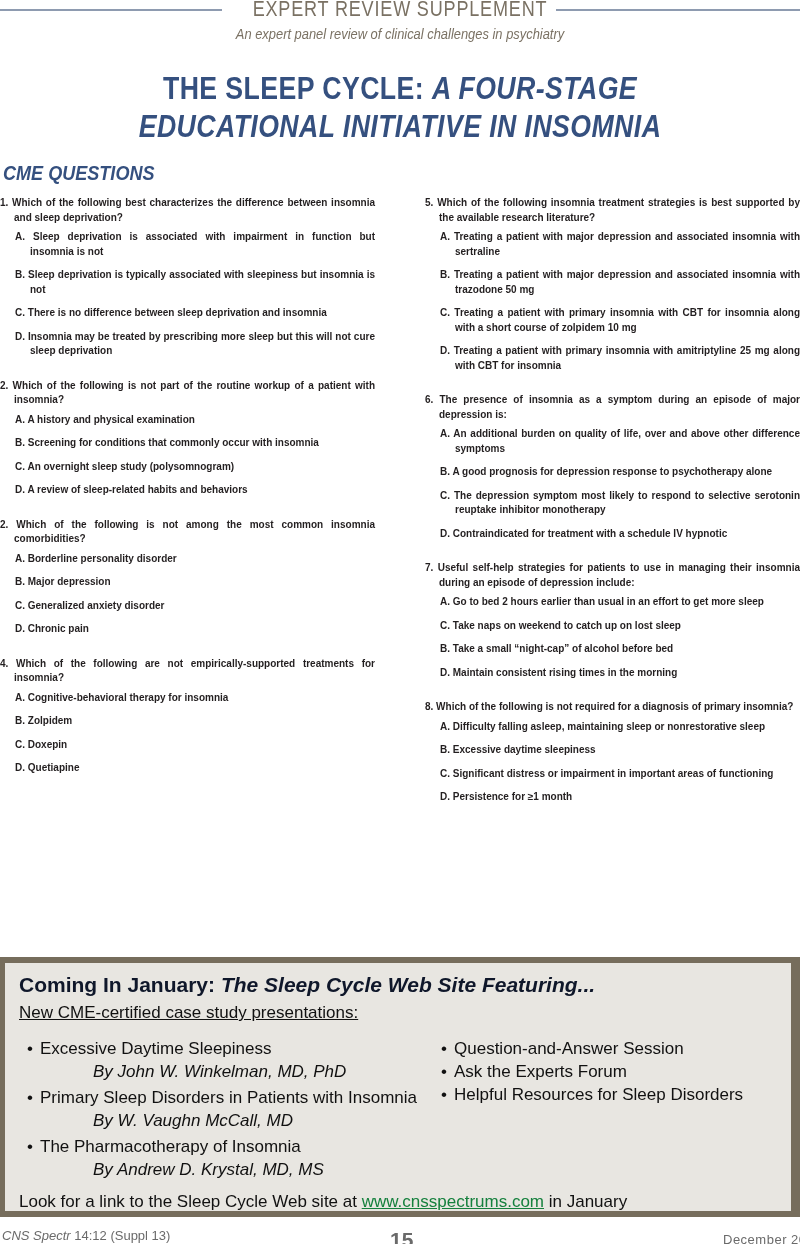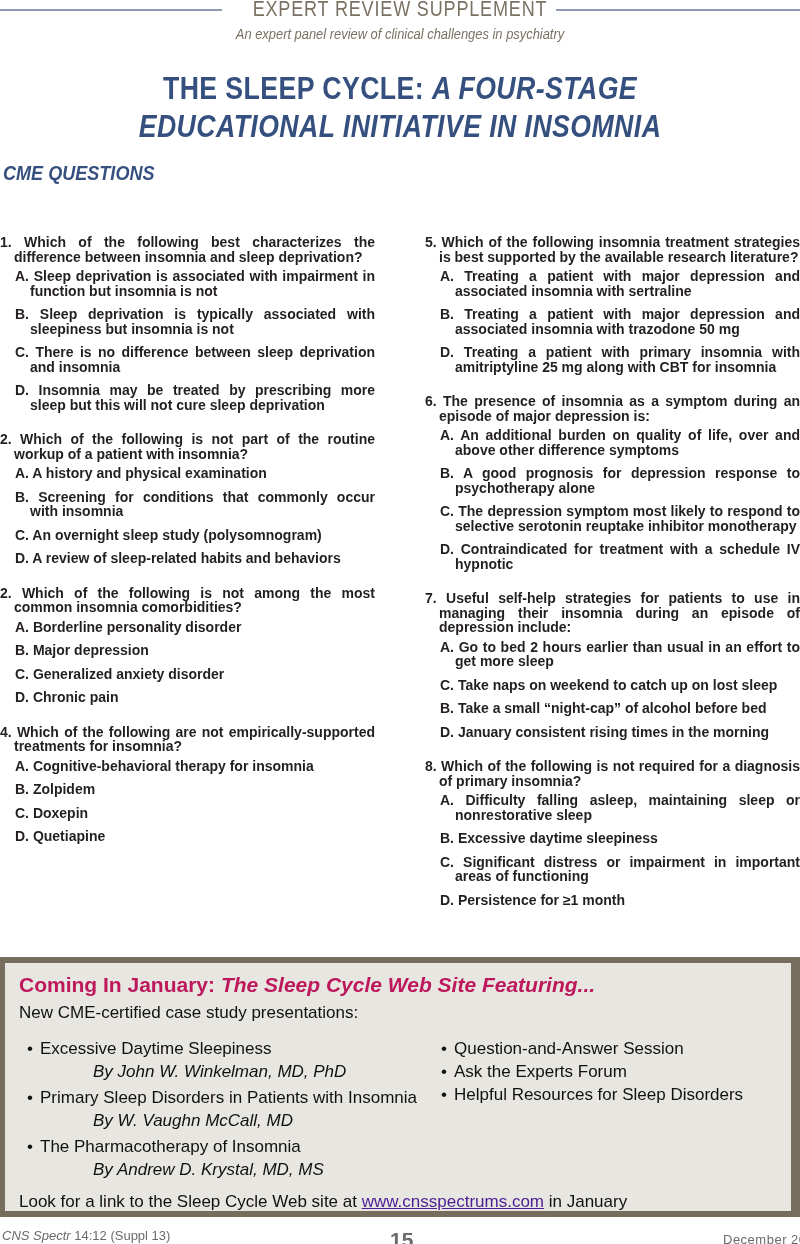--- a/index.html
+++ b/index.html
@@ -17,43 +17,43 @@
               font-style: italic; font-size: 15px; color: #7a7163; transform: scaleX(0.86); }
 
   .main-title { position: absolute; top: 70px; left: 0; width: 800px; text-align: center;
                 font-weight: bold; font-size: 31px; line-height: 38px; color: #35507f;
                 transform: scaleX(0.86); letter-spacing: 0.5px; }
   .main-title i { font-style: italic; }
 
   .section-head { position: absolute; top: 161px; left: 3px; font-weight: bold; font-style: italic;
                   font-size: 21px; color: #35507f; transform: scaleX(0.86); transform-origin: left; }
 
-  .col { position: absolute; top: 196px; font-size: 14px; line-height: 14.5px; margin-top: 39px; }
+  .col { position: absolute; top: 196px; font-size: 10px; line-height: 14.5px; }
   .col.left { left: 0; width: 375px; }
   .col.right { left: 425px; width: 375px; }
   .q { margin-bottom: 20px; }
   .q-stem { font-weight: bold; padding-left: 14px; text-indent: -14px; text-align: justify;
             margin-bottom: 5px; }
   .opt { padding-left: 30px; text-indent: -15px; text-align: justify; margin-bottom: 9px; font-weight: bold; }
   .col.left .q:nth-child(1) { margin-bottom: 20px; }
 
   .promo { position: absolute; top: 957px; left: 0; width: 786px; height: 248px;
            background: #e8e6e1; border: 6px solid #766d5c; border-left-width: 5px; border-right-width: 9px; }
   .promo-title { position: absolute; top: 10px; left: 14px; font-weight: bold; font-size: 21px;
-                 color: #be185d; }
+                 color: #0f172a; }
   .promo-title i { font-style: italic; }
-  .promo-sub { position: absolute; top: 40px; left: 14px; font-size: 17px; color: #111; }
+  .promo-sub { position: absolute; top: 40px; left: 14px; font-size: 17px; color: #111; text-decoration: underline; }
   .promo-list { position: absolute; top: 74px; font-size: 17px; line-height: 23px; color: #111; }
   .promo-list.left { left: 22px; width: 420px; }
   .promo-list.right { left: 436px; width: 340px; }
   .promo-item { margin-bottom: 0; }
   .promo-item .bullet { display: inline-block; width: 13px; }
   .promo-item .by { display: block; padding-left: 66px; font-style: italic; margin-bottom: 3px; }
   .promo-foot { position: absolute; top: 229px; left: 14px; font-size: 17px; color: #111; }
-  .promo-foot a { color: #4c1d95; text-decoration: underline; }
+  .promo-foot a { color: #15803d; text-decoration: underline; }
 
   .footer { position: absolute; top: 1228px; left: 0; width: 800px; height: 16px; font-size: 13px;
             color: #6a6a6a; padding-left: 24px; }
   .footer .cite { position: absolute; left: 2px; top: 0; }
   .footer .cite i { font-style: italic; }
   .footer .page { position: absolute; left: 390px; top: 0; font-weight: bold; font-size: 21px; color: #6a6a6a; }
   .footer .date { position: absolute; right: 2px; top: 4px; letter-spacing: 0.5px; }
 </style>
 </head>
 <body>
@@ -102,35 +102,36 @@
     <div class="opt">C. Doxepin</div>
     <div class="opt">D. Quetiapine</div>
   </div>
 </div>
 
 <div class="col right">
   <div class="q">
     <div class="q-stem">5. Which of the following insomnia treatment strategies is best supported by the available research literature?</div>
     <div class="opt">A. Treating a patient with major depression and associated insomnia with sertraline</div>
     <div class="opt">B. Treating a patient with major depression and associated insomnia with trazodone 50 mg</div>
+    <div class="opt">C. Treating a patient with primary insomnia with CBT for insomnia along with a short course of zolpidem 10 mg</div>
     <div class="opt">D. Treating a patient with primary insomnia with amitriptyline 25 mg along with CBT for insomnia</div>
   </div>
   <div class="q">
     <div class="q-stem">6. The presence of insomnia as a symptom during an episode of major depression is:</div>
     <div class="opt">A. An additional burden on quality of life, over and above other difference symptoms</div>
     <div class="opt">B. A good prognosis for depression response to psychotherapy alone</div>
     <div class="opt">C. The depression symptom most likely to respond to selective serotonin reuptake inhibitor monotherapy</div>
     <div class="opt">D. Contraindicated for treatment with a schedule IV hypnotic</div>
   </div>
   <div class="q">
     <div class="q-stem">7. Useful self-help strategies for patients to use in managing their insomnia during an episode of depression include:</div>
     <div class="opt">A. Go to bed 2 hours earlier than usual in an effort to get more sleep</div>
     <div class="opt">C. Take naps on weekend to catch up on lost sleep</div>
     <div class="opt">B. Take a small “night-cap” of alcohol before bed</div>
-    <div class="opt">D. January consistent rising times in the morning</div>
+    <div class="opt">D. Maintain consistent rising times in the morning</div>
   </div>
   <div class="q">
     <div class="q-stem">8. Which of the following is not required for a diagnosis of primary insomnia?</div>
     <div class="opt">A. Difficulty falling asleep, maintaining sleep or nonrestorative sleep</div>
     <div class="opt">B. Excessive daytime sleepiness</div>
     <div class="opt">C. Significant distress or impairment in important areas of functioning</div>
     <div class="opt">D. Persistence for ≥1 month</div>
   </div>
 </div>
 

